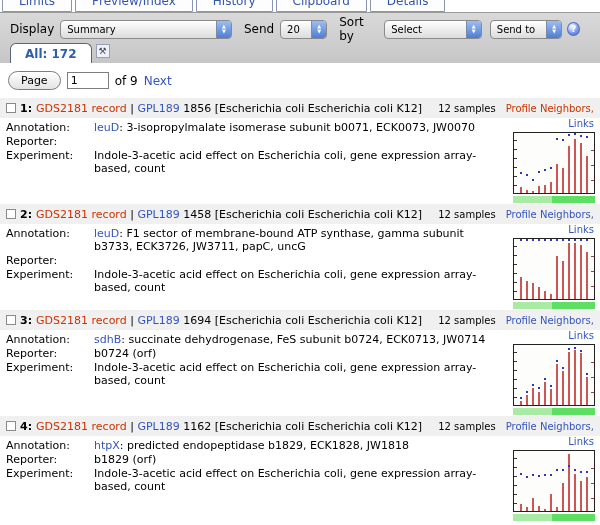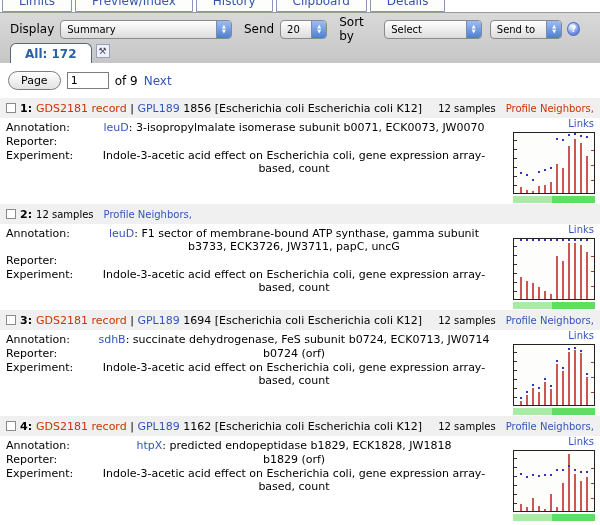--- a/index.html
+++ b/index.html
@@ -60,21 +60,21 @@
   .rec-title { white-space:nowrap; overflow:hidden; flex:1; }
   a.gds { color:#cc3300; text-decoration:none; }
   a.gpl { color:#3355bb; text-decoration:none; }
   .rec-samples { font-size:10px; margin-right:10px; white-space:nowrap; }
   a.pn { font-size:10px; text-decoration:none; white-space:nowrap; }
   .rec-body { position:relative; padding:2px 96px 0 6px; }
   .links-line { position:absolute; top:0; right:6px; font-size:10px; }
   a.links { color:#3355bb; text-decoration:none; }
   .row { display:flex; line-height:13px; margin-top:1px; }
   .row .lbl { width:88px; flex:none; }
-  .row .val { width:400px;text-align:center; }
+  .row .val { width:400px; }
   a.gene { color:#3355bb; text-decoration:none; }
 
   
   .thumb { position:absolute; top:14px; right:5px; width:82px; }
   .chart { position:relative; width:82px; height:62px; background:#fdfdfb;
            border:1px solid #222; overflow:hidden; }
   .tbar { position:absolute; bottom:0; width:2px; background:#cc5555; }
   .tdot { position:absolute; width:2px; height:2px; background:#3333bb; }
   .tick-l { position:absolute; left:0; width:3px; height:1px; background:#333; }
   .tick-r { position:absolute; right:0; width:3px; height:1px; background:#a04040; }
@@ -209,20 +209,26 @@
           <span class="q2"></span>
         </div>
       </div>
     </div>
   </div>
 
   <div class="record">
     <div class="rec-header">
       <span class="rec-check"></span>
       <span class="rec-num">2:</span>
+      <span class="rec-title">
+        <a class="gds" href="#">GDS2181 record</a>
+        <span>|</span>
+        <a class="gpl" href="#">GPL189</a>
+        <span>1458 [Escherichia coli Escherichia coli K12]</span>
+      </span>
       <span class="rec-samples">12 samples</span>
       <a class="pn" href="#" style="color: rgb(51, 85, 187);">Profile Neighbors,</a>
     </div>
     <div class="rec-body">
       <div class="links-line"><a class="links" href="#">Links</a></div>
       <div class="row">
         <span class="lbl">Annotation:</span>
         <span class="val"><a class="gene" href="#">leuD</a><span>: F1 sector of membrane-bound ATP synthase, gamma subunit b3733, ECK3726, JW3711, papC, uncG</span></span>
       </div>
       <div class="row">

